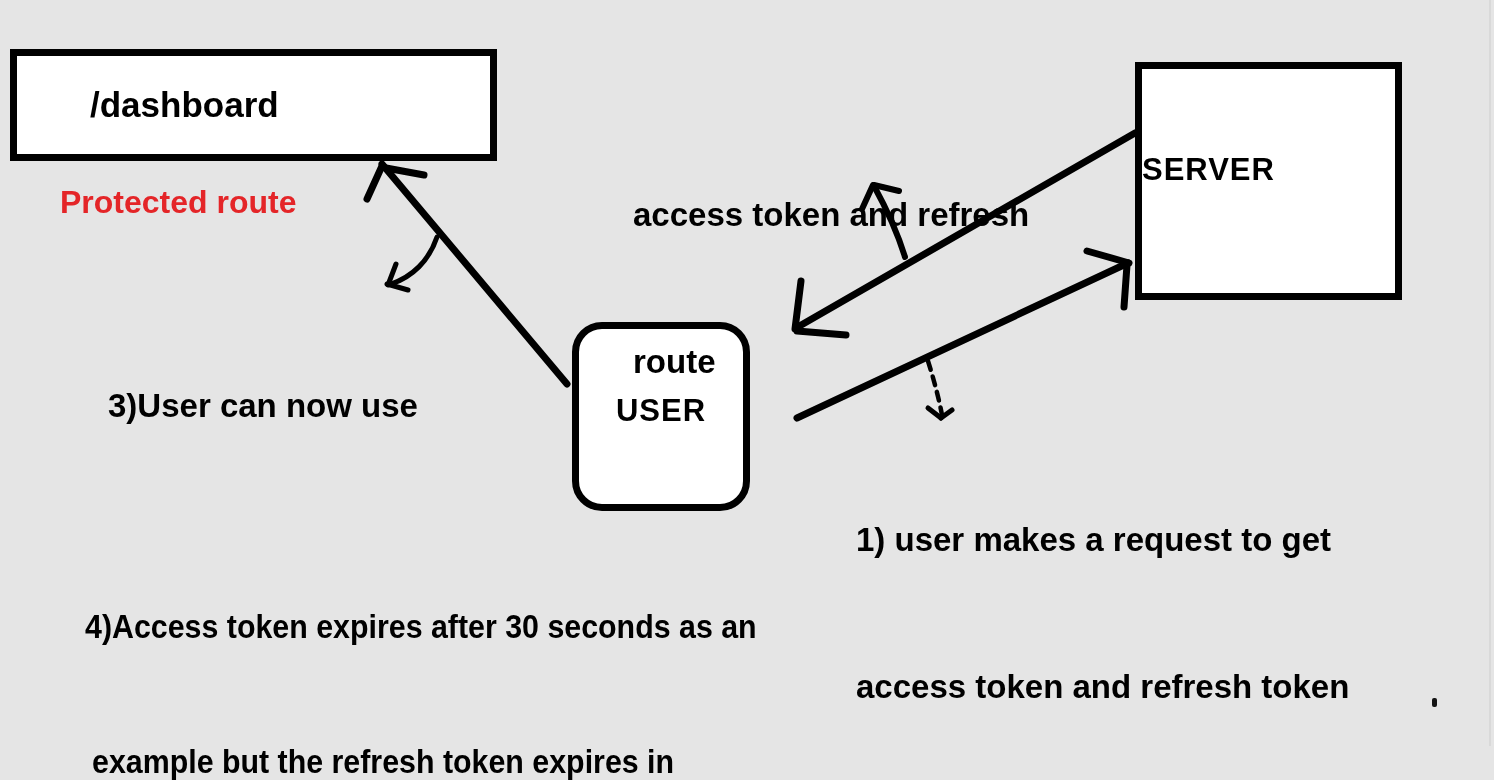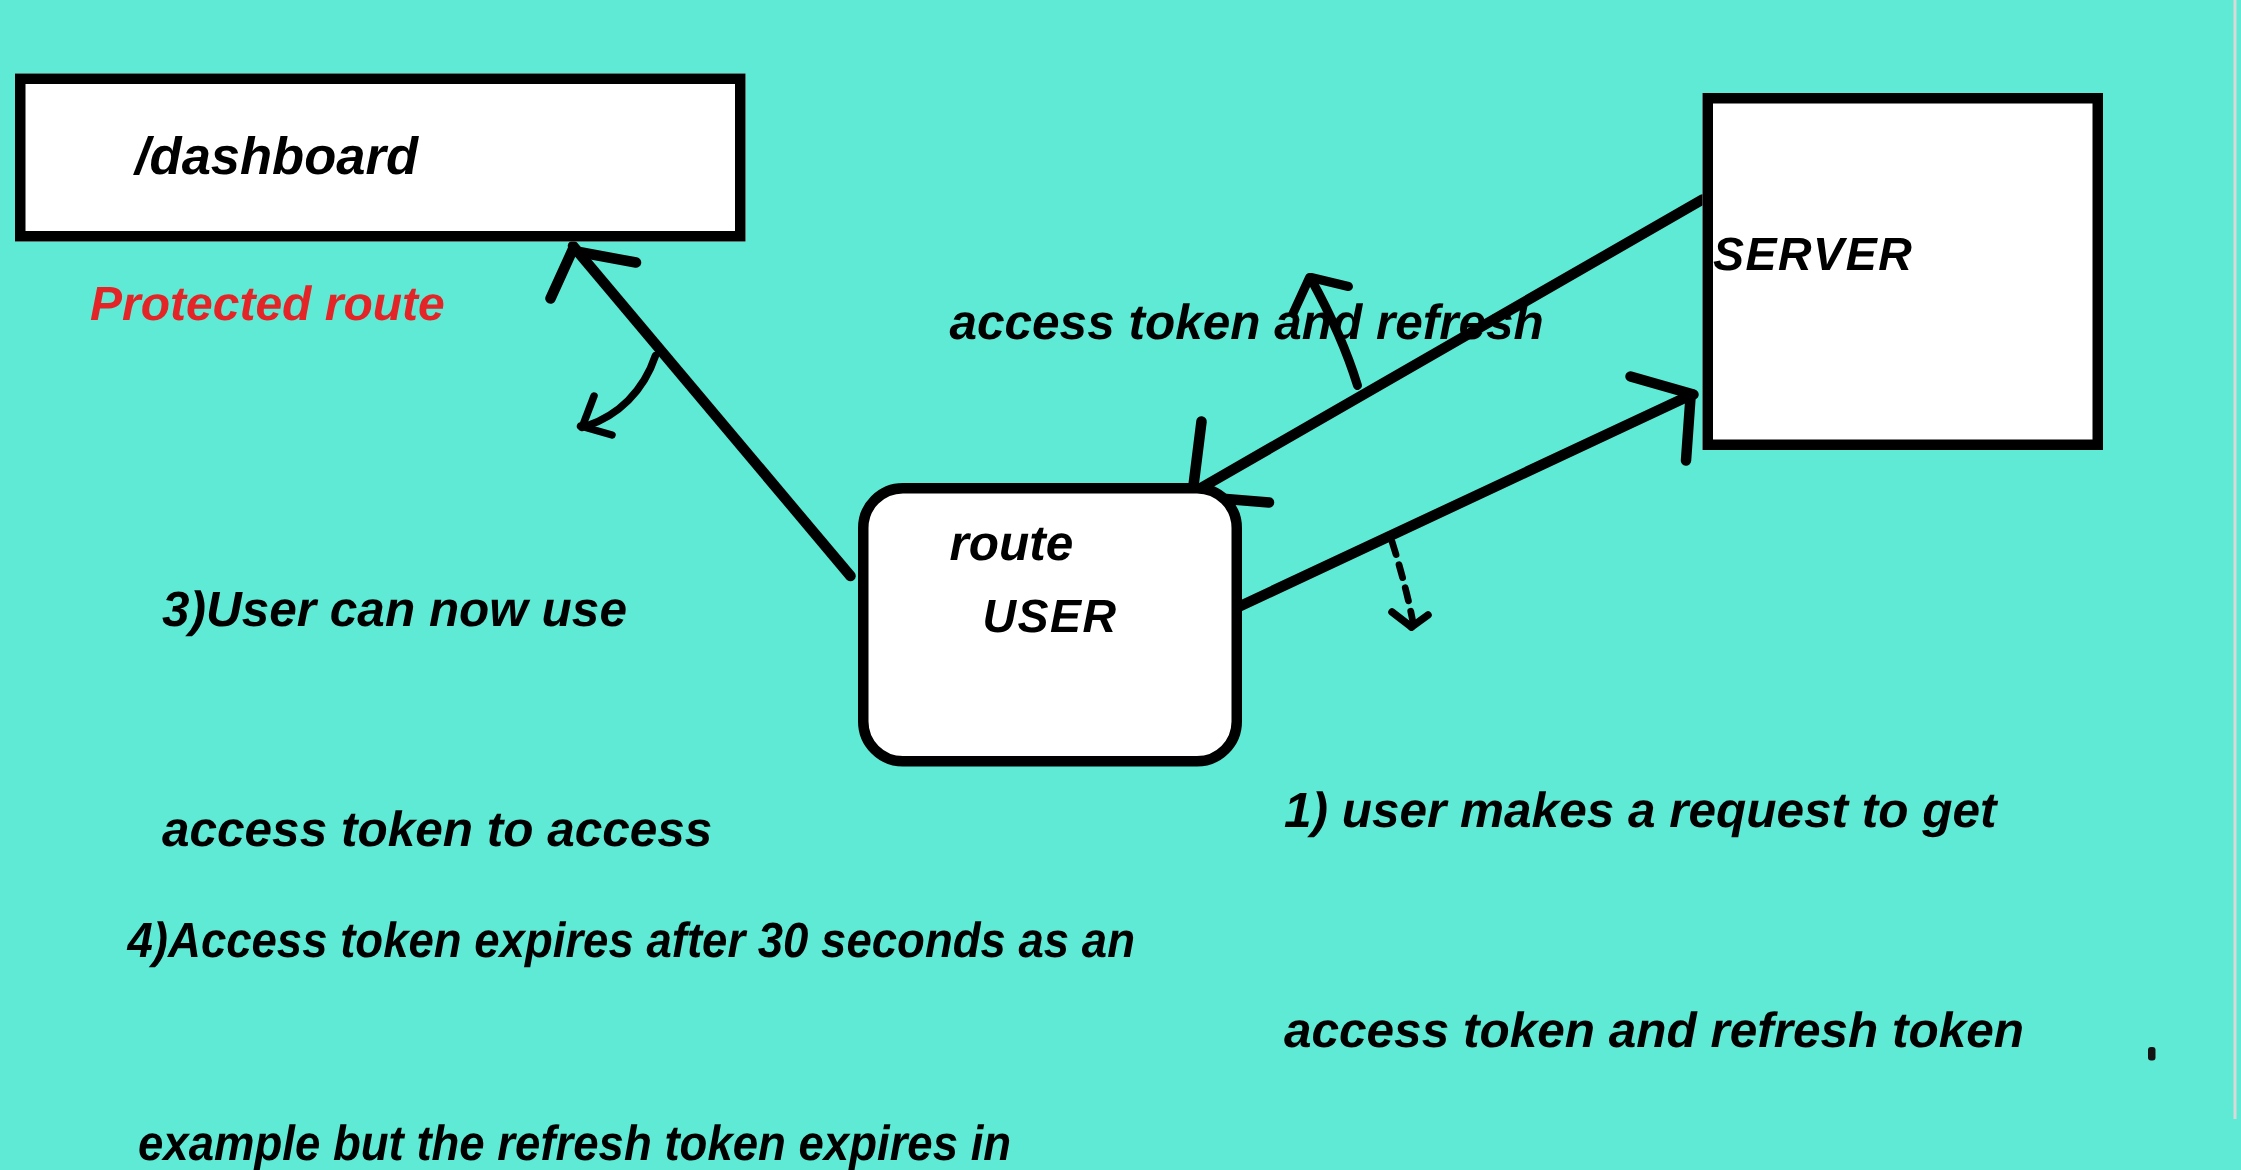--- a/index.html
+++ b/index.html
@@ -1,34 +1,33 @@
 <!DOCTYPE html>
 <html><head>
 <meta charset="utf-8">
 <style>
   html,body{margin:0;padding:0;background:#fff;}
   .stage{
     position:relative;
     width:1494px;height:780px;
-    background:#5eead4;
+    background:#e5e5e5;
     overflow:hidden;
     font-family:"Liberation Sans", sans-serif;
     font-weight:700;
     color:#000;
-    font-style:italic;
   }
   .arrows{position:absolute;left:0;top:0;width:1494px;height:780px;}
 
   
   .box{position:absolute;border:7px solid #000;background:#fff;display:flex;align-items:center;box-sizing:border-box;}
   .box-dashboard{left:10px;top:49px;width:487px;height:112px;}
   .box-dashboard span{margin-left:73px;font-size:35px;}
   .box-server{left:1135px;top:62px;width:267px;height:238px;}
   .box-server span{font-size:31px;margin-top:-22px;letter-spacing:1px;}
-  .box-user{left:572px;top:322px;width:256px;height:189px;border-radius:30px;justify-content:center;}
+  .box-user{left:572px;top:322px;width:178px;height:189px;border-radius:30px;justify-content:center;}
   .box-user span{font-size:31px;margin-top:-12px;letter-spacing:1px;}
 
   
   .lbl{position:absolute;white-space:pre;}
   .lbl div{white-space:pre;}
   .protected{left:60px;top:184px;font-size:32px;color:#e42528;}
   .step2{left:633px;top:92px;font-size:33px;line-height:49px;}
   .step3{left:108px;top:283px;font-size:33px;line-height:49px;}
   .step1{left:856px;top:417px;font-size:33px;line-height:49px;}
 
@@ -99,21 +98,20 @@
 
   <div class="lbl protected">Protected route</div>
 
   <div class="lbl step2">
     <div>access token and refresh</div>
     <div>route</div>
   </div>
 
   <div class="lbl step3">
     <div>3)User can now use</div>
-    <div>access token to access</div>
   </div>
 
   <div class="lbl step1">
     <div>1) user makes a request to get</div>
     <div>access token and refresh token</div>
   </div>
 
   <div class="lbl step4">
     <div class="s4-0">4)Access token expires after 30 seconds as an</div>
     <div class="s4-1">example but the refresh token expires in</div>

